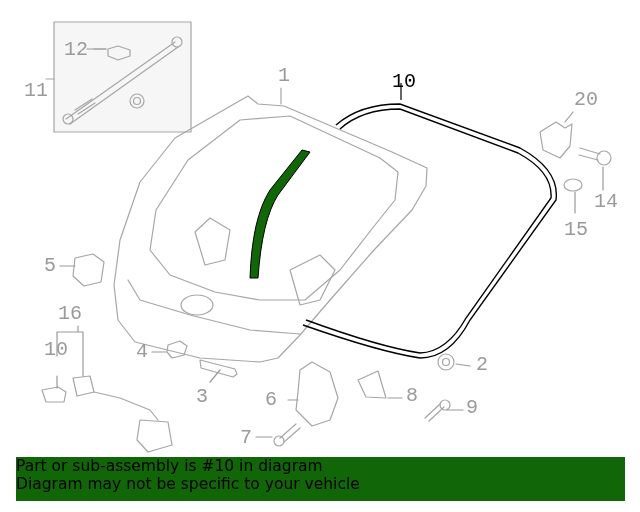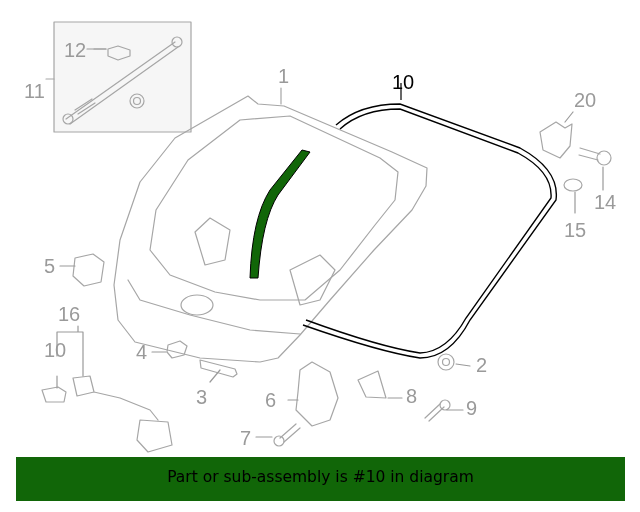--- a/index.html
+++ b/index.html
@@ -1,20 +1,20 @@
 <!DOCTYPE html>
 <html><head>
 <meta charset="utf-8">
 <style>
   html, body { margin:0; padding:0; background:#ffffff; }
   body { width:640px; height:512px; position:relative; overflow:hidden; font-family:"DejaVu Sans", sans-serif; }
   #diagram { position:absolute; left:0; top:0; width:640px; height:512px; }
-  .callout { position:absolute; font-size:20px; color:#9a9a9a; line-height:1; font-family:Liberation Sans, sans-serif;text-align:center; }
+  .callout { position:absolute; font-size:20px; color:#9a9a9a; line-height:1; font-family:Liberation Mono, monospace;text-align:center; }
   .callout.active { color:#000000; }
-  #banner { position:absolute; left:16px; top:457px; width:609px; height:44px; background:#116608; text-align:center; color:#000; font-size:15.5px; line-height:18px; padding-top:11px; box-sizing:border-box; }
+  #banner { position:absolute; left:16px; top:457px; width:609px; height:44px; background:#116608; text-align:left; color:#000; font-size:15.5px; line-height:18px; padding-top:0; box-sizing:border-box; }
   #banner div { white-space:nowrap; }
 </style>
 </head>
 <body>
 
 <svg id="diagram" viewBox="0 0 640 512" xmlns="http://www.w3.org/2000/svg">
   <g fill="none" stroke="#a6a6a6" stroke-width="1.2" stroke-linejoin="round" stroke-linecap="round">
 
     <g>
       <rect x="54" y="22" width="137" height="110" fill="#f6f6f6"></rect>
@@ -82,13 +82,14 @@
 <div class="callout" style="left:24px;top:68px;margin-top:13px;">11</div>
 <div class="callout" style="left:64px;top:40px;">12</div>
 <div class="callout" style="left:574px;top:90px;">20</div>
 <div class="callout" style="left:594px;top:192px;">14</div>
 <div class="callout" style="left:564px;top:220px;">15</div>
 <div class="callout" style="left:58px;top:304px;">16</div>
 <div class="callout" style="left:44px;top:340px;">10</div>
 
 <div id="banner">
   <div>Part or sub-assembly is #10 in diagram</div>
+  <div>Diagram may not be specific to your vehicle</div>
 </div>
 
 </body></html>

